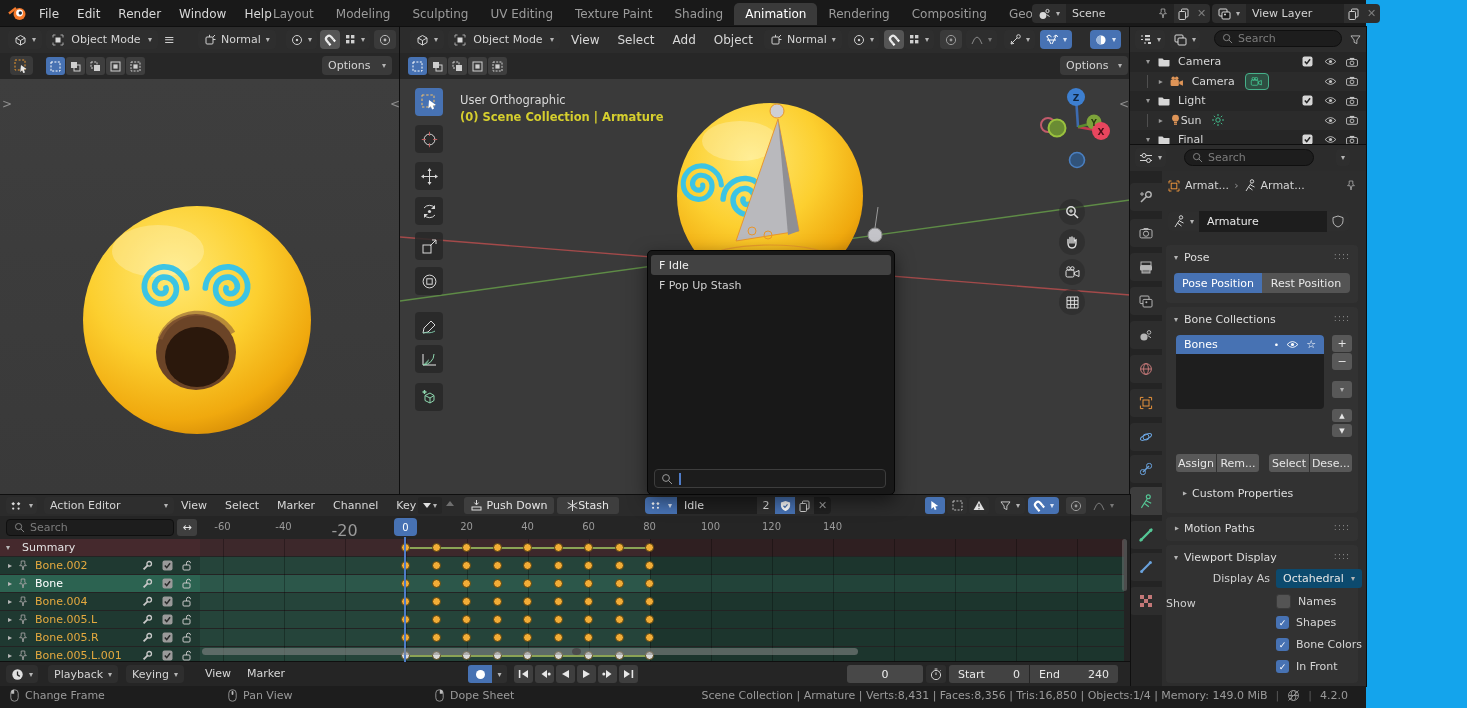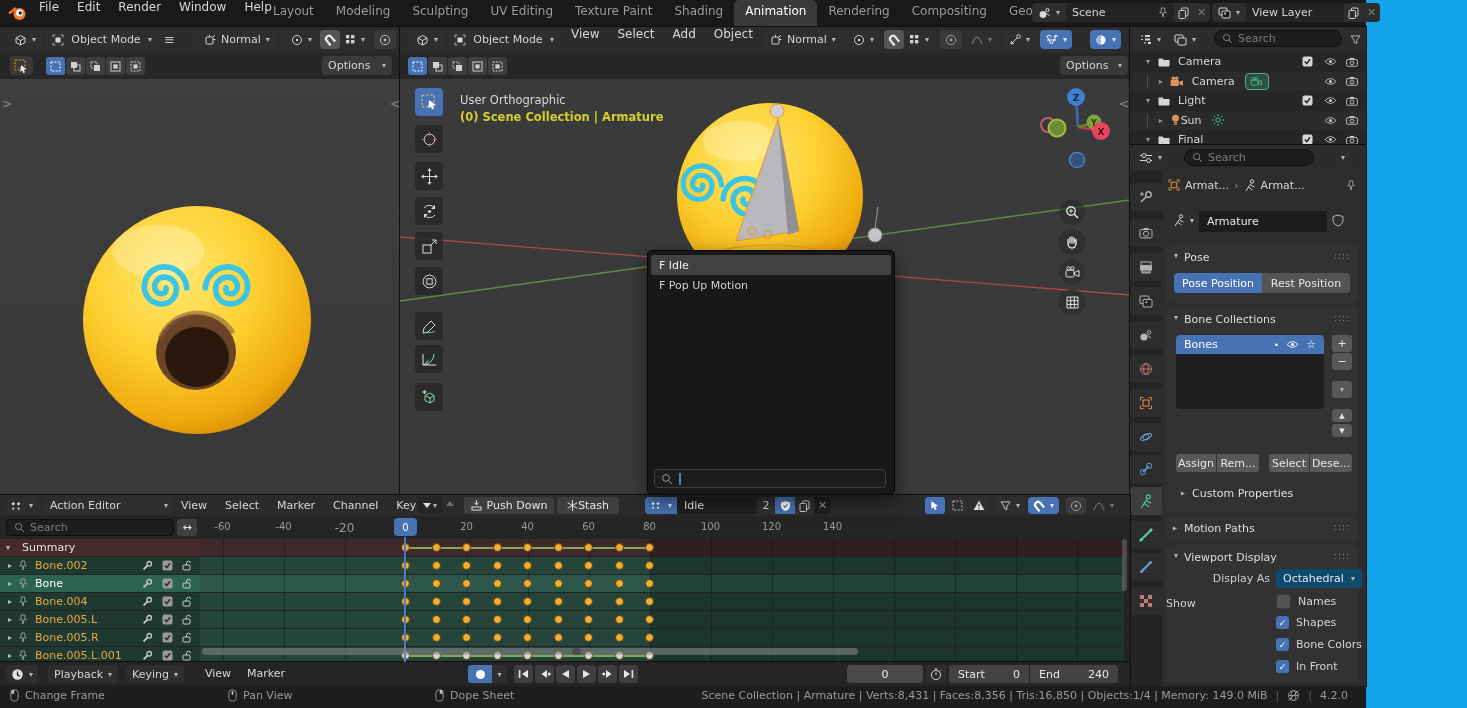--- a/index.html
+++ b/index.html
@@ -1,21 +1,21 @@
 <!DOCTYPE html>
 <html><head>
 <meta charset="utf-8">
 <style>
   html,body{margin:0;padding:0}
   body{background:#14a4ec;font-family:"DejaVu Sans",sans-serif;font-size:11px;color:#d4d4d4}
   .screen{position:relative;width:1467px;height:708px;overflow:hidden;background:#14a4ec}
   .win{position:absolute;left:0;top:0;width:1366px;height:708px;background:#161616}
   .r{position:absolute}
   .ed{box-shadow:0 0 0 1px #0f0f0f}
-  .row{display:flex;}
+  .row{display:flex;align-items:center}
   .chip{display:inline-flex;align-items:center;gap:5px;background:#2e2e2e;border-radius:4px;padding:0 6px;height:19px;white-space:nowrap}
   .chip.dark{background:#232323}
   .chip.blue{background:#4772b3;color:#fff}
   .dar{font-size:8px;color:#b5b5b5;font-weight:400;font-style:normal}
   .menuitem{padding:0 9px;color:#d8d8d8;cursor:default;white-space:nowrap}
   .tab{padding:4px 11px;color:#9b9b9b;white-space:nowrap;border-radius:5px 5px 0 0}
   .tab.active{background:#3a3a3a;color:#fff}
   .search{display:flex;align-items:center;gap:5px;background:#1d1d1d;border:1px solid #0f0f0f;border-radius:9px;height:17px;padding:0 7px;color:#7c7c7c}
   .hdr{background:#2c2c2c}
   .btn{display:inline-flex;align-items:center;justify-content:center;background:#3e3e3e;border-radius:3px;color:#e6e6e6}
@@ -492,21 +492,21 @@
             <svg width="13" height="13" viewBox="0 0 13 13">
               <path d="M1 1h11v11H1zM1 4.7h11M1 8.4h11M4.7 1v11M8.4 1v11" stroke="#e0e0e0" fill="none"></path>
             </svg>
           </div>
     </div>
   </div>
 
   <div class="r" style="left:647px;top:250px;width:246px;height:243px;background:#181818;border:1px solid #060606;border-radius:5px;box-shadow:0 6px 18px rgba(0,0,0,.5);z-index:30">
     <div id="popup-items" style="padding:4px 3px">
           <div class="popitem hl">F Idle</div>
-          <div class="popitem">F Pop Up Motion</div>
+          <div class="popitem">F Pop Up Stash</div>
         </div>
     <div class="r" style="left:6px;bottom:6px;width:232px;height:19px;background:#1c1c1c;border:1px solid #3d3d3d;border-radius:4px;display:flex;align-items:center;gap:6px;padding:0 6px;box-sizing:border-box">
       <svg width="12" height="12" viewBox="0 0 12 12">
             <circle cx="5" cy="5" r="3.4" fill="none" stroke="#9a9a9a"></circle>
             <path d="M7.6 7.6 11 11" stroke="#9a9a9a"></path>
           </svg>
       <div style="width:1.5px;height:12px;background:#4f7cc8"></div>
     </div>
   </div>
 
@@ -1106,21 +1106,21 @@
               <path d="M7.6 7.6 11 11" stroke="#8a8a8a"></path>
             </svg>
         <span>Search</span>
       </div>
       <div class="btn" style="position:absolute;left:177px;top:3px;width:20px;height:17px;background:#3f3f3f">
             <span>↔</span>
           </div>
       <div id="ruler-labels">
             <span style="position: absolute; top: 5px; transform: translateX(-50%); color: rgb(154, 154, 154); font-size: 10px; left: 222.5px;">-60</span>
             <span style="position: absolute; top: 5px; transform: translateX(-50%); color: rgb(154, 154, 154); font-size: 10px; left: 283.5px;">-40</span>
-            <span style="position: absolute; top: 5px; transform: translateX(-50%); color: rgb(154, 154, 154); font-size: 12px; left: 344.5px; text-align: center;">-20</span>
+            <span style="position: absolute; top: 5px; transform: translateX(-50%); color: rgb(154, 154, 154); font-size: 16px; left: 344.5px; text-align: center;">-20</span>
             <span style="position: absolute; top: 5px; transform: translateX(-50%); color: rgb(154, 154, 154); font-size: 10px; left: 405.5px;">0</span>
             <span style="position: absolute; top: 5px; transform: translateX(-50%); color: rgb(154, 154, 154); font-size: 10px; left: 466.5px;">20</span>
             <span style="position: absolute; top: 5px; transform: translateX(-50%); color: rgb(154, 154, 154); font-size: 10px; left: 527.5px;">40</span>
             <span style="position: absolute; top: 5px; transform: translateX(-50%); color: rgb(154, 154, 154); font-size: 10px; left: 588.5px;">60</span>
             <span style="position: absolute; top: 5px; transform: translateX(-50%); color: rgb(154, 154, 154); font-size: 10px; left: 649.5px;">80</span>
             <span style="position: absolute; top: 5px; transform: translateX(-50%); color: rgb(154, 154, 154); font-size: 10px; left: 710.5px;">100</span>
             <span style="position: absolute; top: 5px; transform: translateX(-50%); color: rgb(154, 154, 154); font-size: 10px; left: 771.5px;">120</span>
             <span style="position: absolute; top: 5px; transform: translateX(-50%); color: rgb(154, 154, 154); font-size: 10px; left: 832.5px;">140</span>
           </div>
     </div>

